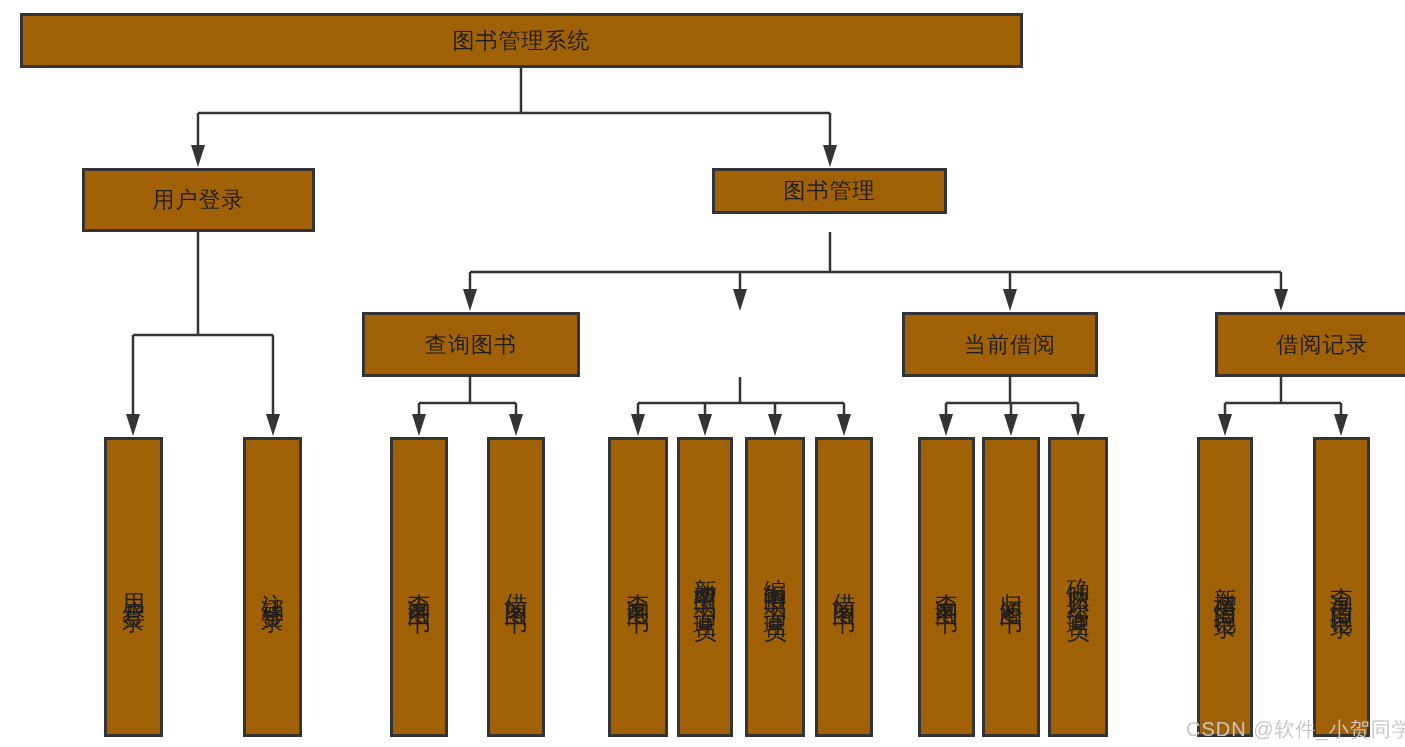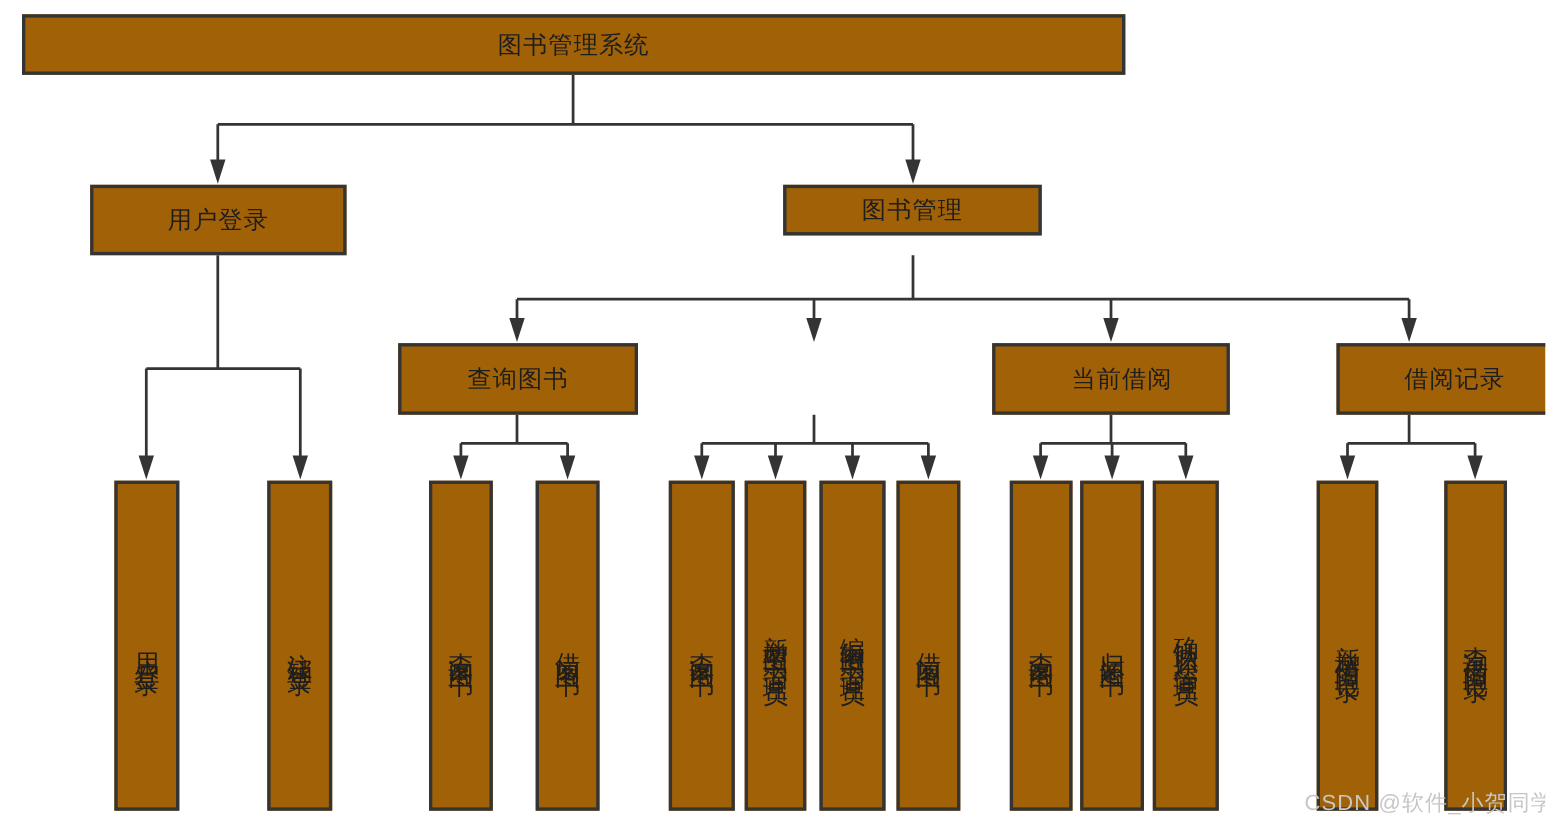--- a/index.html
+++ b/index.html
@@ -28,21 +28,21 @@
     letter-spacing:6px;
     line-height:1;
   }
   
   .n-root{left:20px;top:13px;width:1003px;height:55px;}
   .n-user-login{left:82px;top:168px;width:233px;height:64px;}
   .n-book-mgmt{left:712px;top:168px;width:235px;height:46px;}
   .lvl3{top:312px;height:65px;}
   .n-new-book-rec{left:362px;width:218px;}
   .n-book-borrow{left:632px;width:216px;}
-  .n-current-borrow{left:902px;width:216px;padding-left:20px;}
+  .n-current-borrow{left:902px;width:196px;padding-left:20px;}
   .n-borrow-records{left:1215px;width:215px;}
   .leaf{top:437px;height:300px;}
   .n-leaf-user-login{left:104px;width:59px;}
   .n-leaf-logout{left:243px;width:59px;}
   .n-leaf-rec-query{left:390px;width:58px;}
   .n-leaf-rec-borrow{left:487px;width:58px;}
   .n-leaf-bb-query{left:608px;width:60px;}
   .n-leaf-bb-add{left:677px;width:56px;}
   .n-leaf-bb-edit{left:745px;width:60px;}
   .n-leaf-bb-borrow{left:815px;width:58px;}

